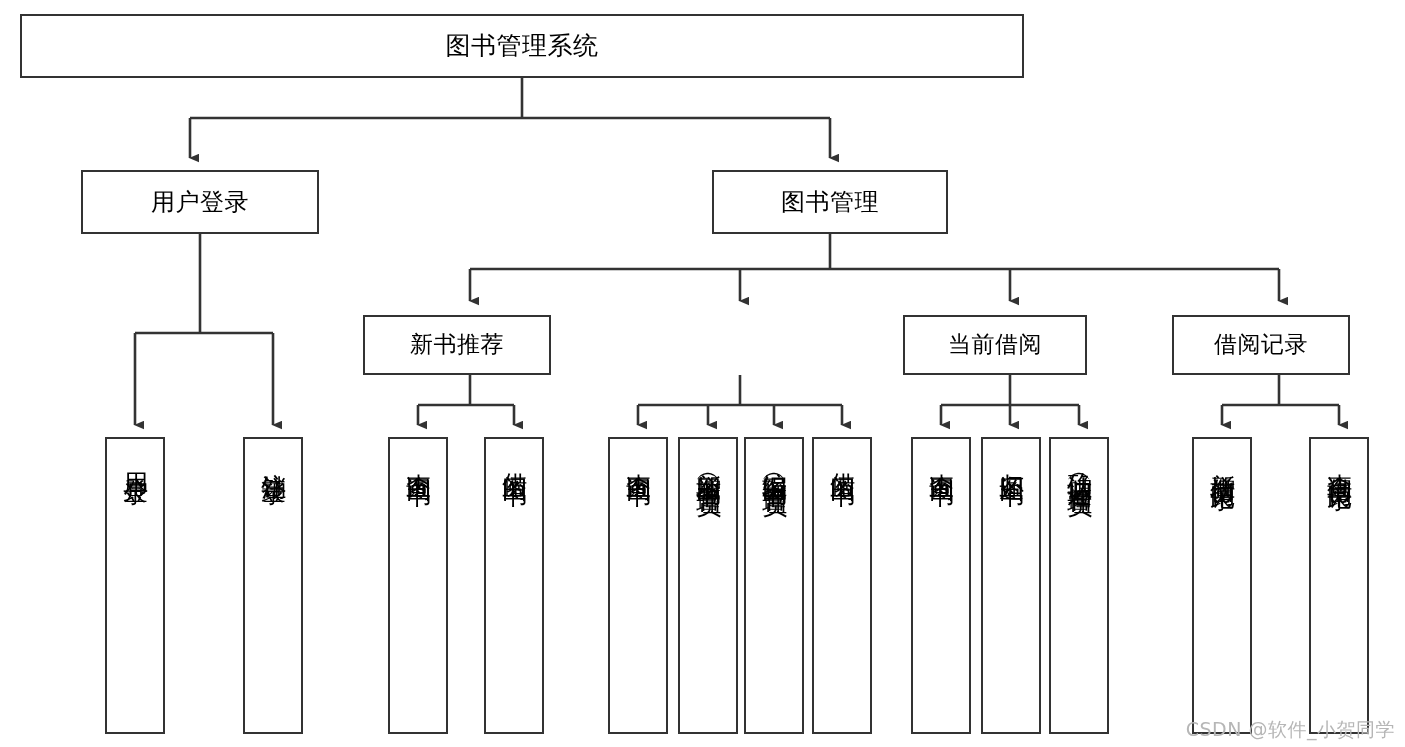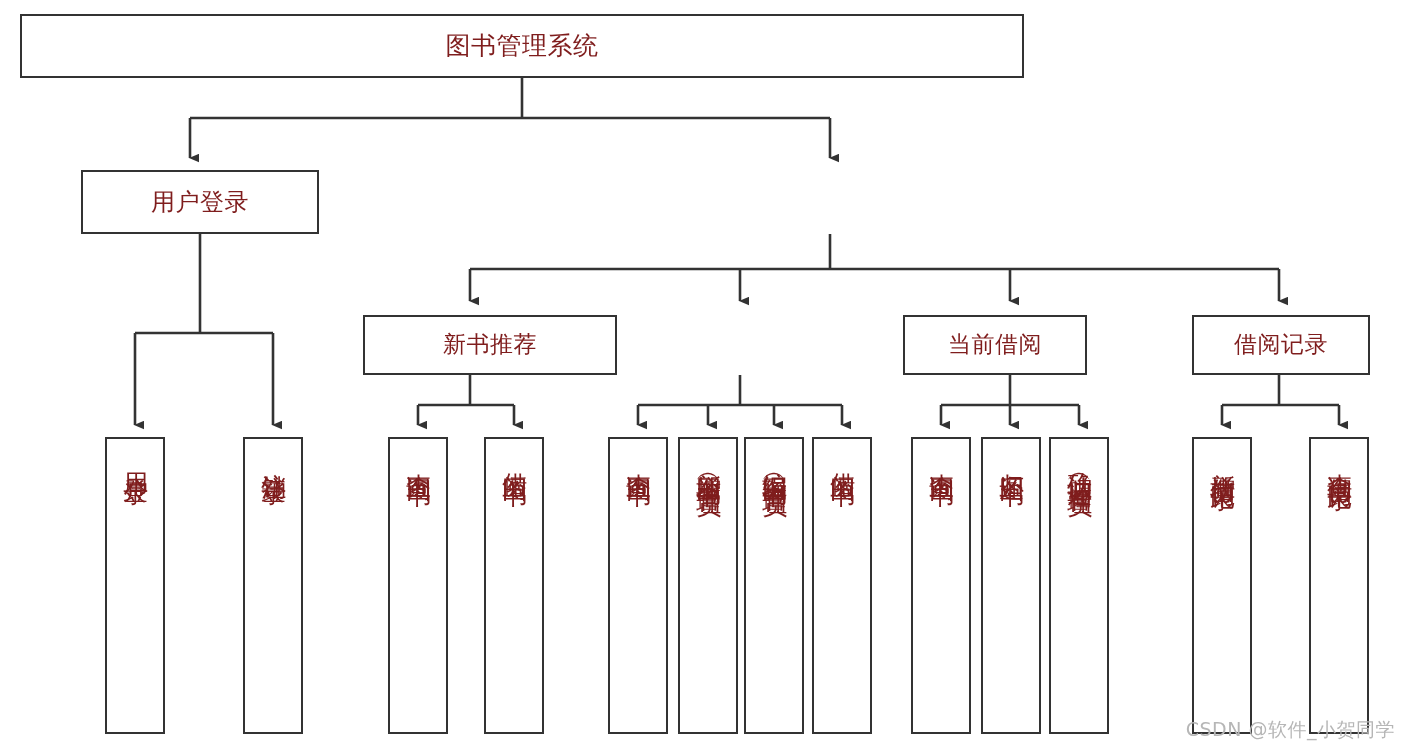--- a/index.html
+++ b/index.html
@@ -34,21 +34,21 @@
     background: #ffffff;
     display: flex;
     align-items: center;
     justify-content: center;
     text-align: center;
   }
   .node-label {
     display: block;
     line-height: 1.18;
     letter-spacing: 0.5px;
-    color: #7f1d1d;
+    color: #000000;
     white-space: nowrap;
   }
   .level-root .node-label {
     font-size: 25px;
   }
   .level-1 .node-label {
     font-size: 24px;
   }
   .level-2 .node-label {
     font-size: 23px;
@@ -138,28 +138,31 @@
     </g>
   </svg>
 
   <div class="node level-root" style="left:20px; top:14px; width:1004px; height:64px;">
     <span class="node-label">图书管理系统</span>
   </div>
 
   <div class="node level-1" style="left:81px; top:170px; width:238px; height:64px;">
     <span class="node-label">用户登录</span>
   </div>
-
-  <div class="node level-2" style="left:363px; top:315px; width:254px; height:60px;">
+  <div class="node level-1" style="left:712px; top:170px; width:236px; height:64px;">
+    <span class="node-label">图书管理</span>
+  </div>
+
+  <div class="node level-2" style="left:363px; top:315px; width:188px; height:60px;">
     <span class="node-label">新书推荐</span>
   </div>
   <div class="node level-2" style="left:903px; top:315px; width:184px; height:60px;text-align:center;">
     <span class="node-label">当前借阅</span>
   </div>
-  <div class="node level-2" style="left:1172px; top:315px; width:178px; height:60px;margin-left:20px;">
+  <div class="node level-2" style="left:1172px; top:315px; width:178px; height:60px;">
     <span class="node-label">借阅记录</span>
   </div>
 
   <div class="node leaf" style="left:105px; top:437px; width:60px; height:297px;">
     <span class="node-label">用户登录</span>
   </div>
   <div class="node leaf" style="left:243px; top:437px; width:60px; height:297px;">
     <span class="node-label">注销登录</span>
   </div>
 

